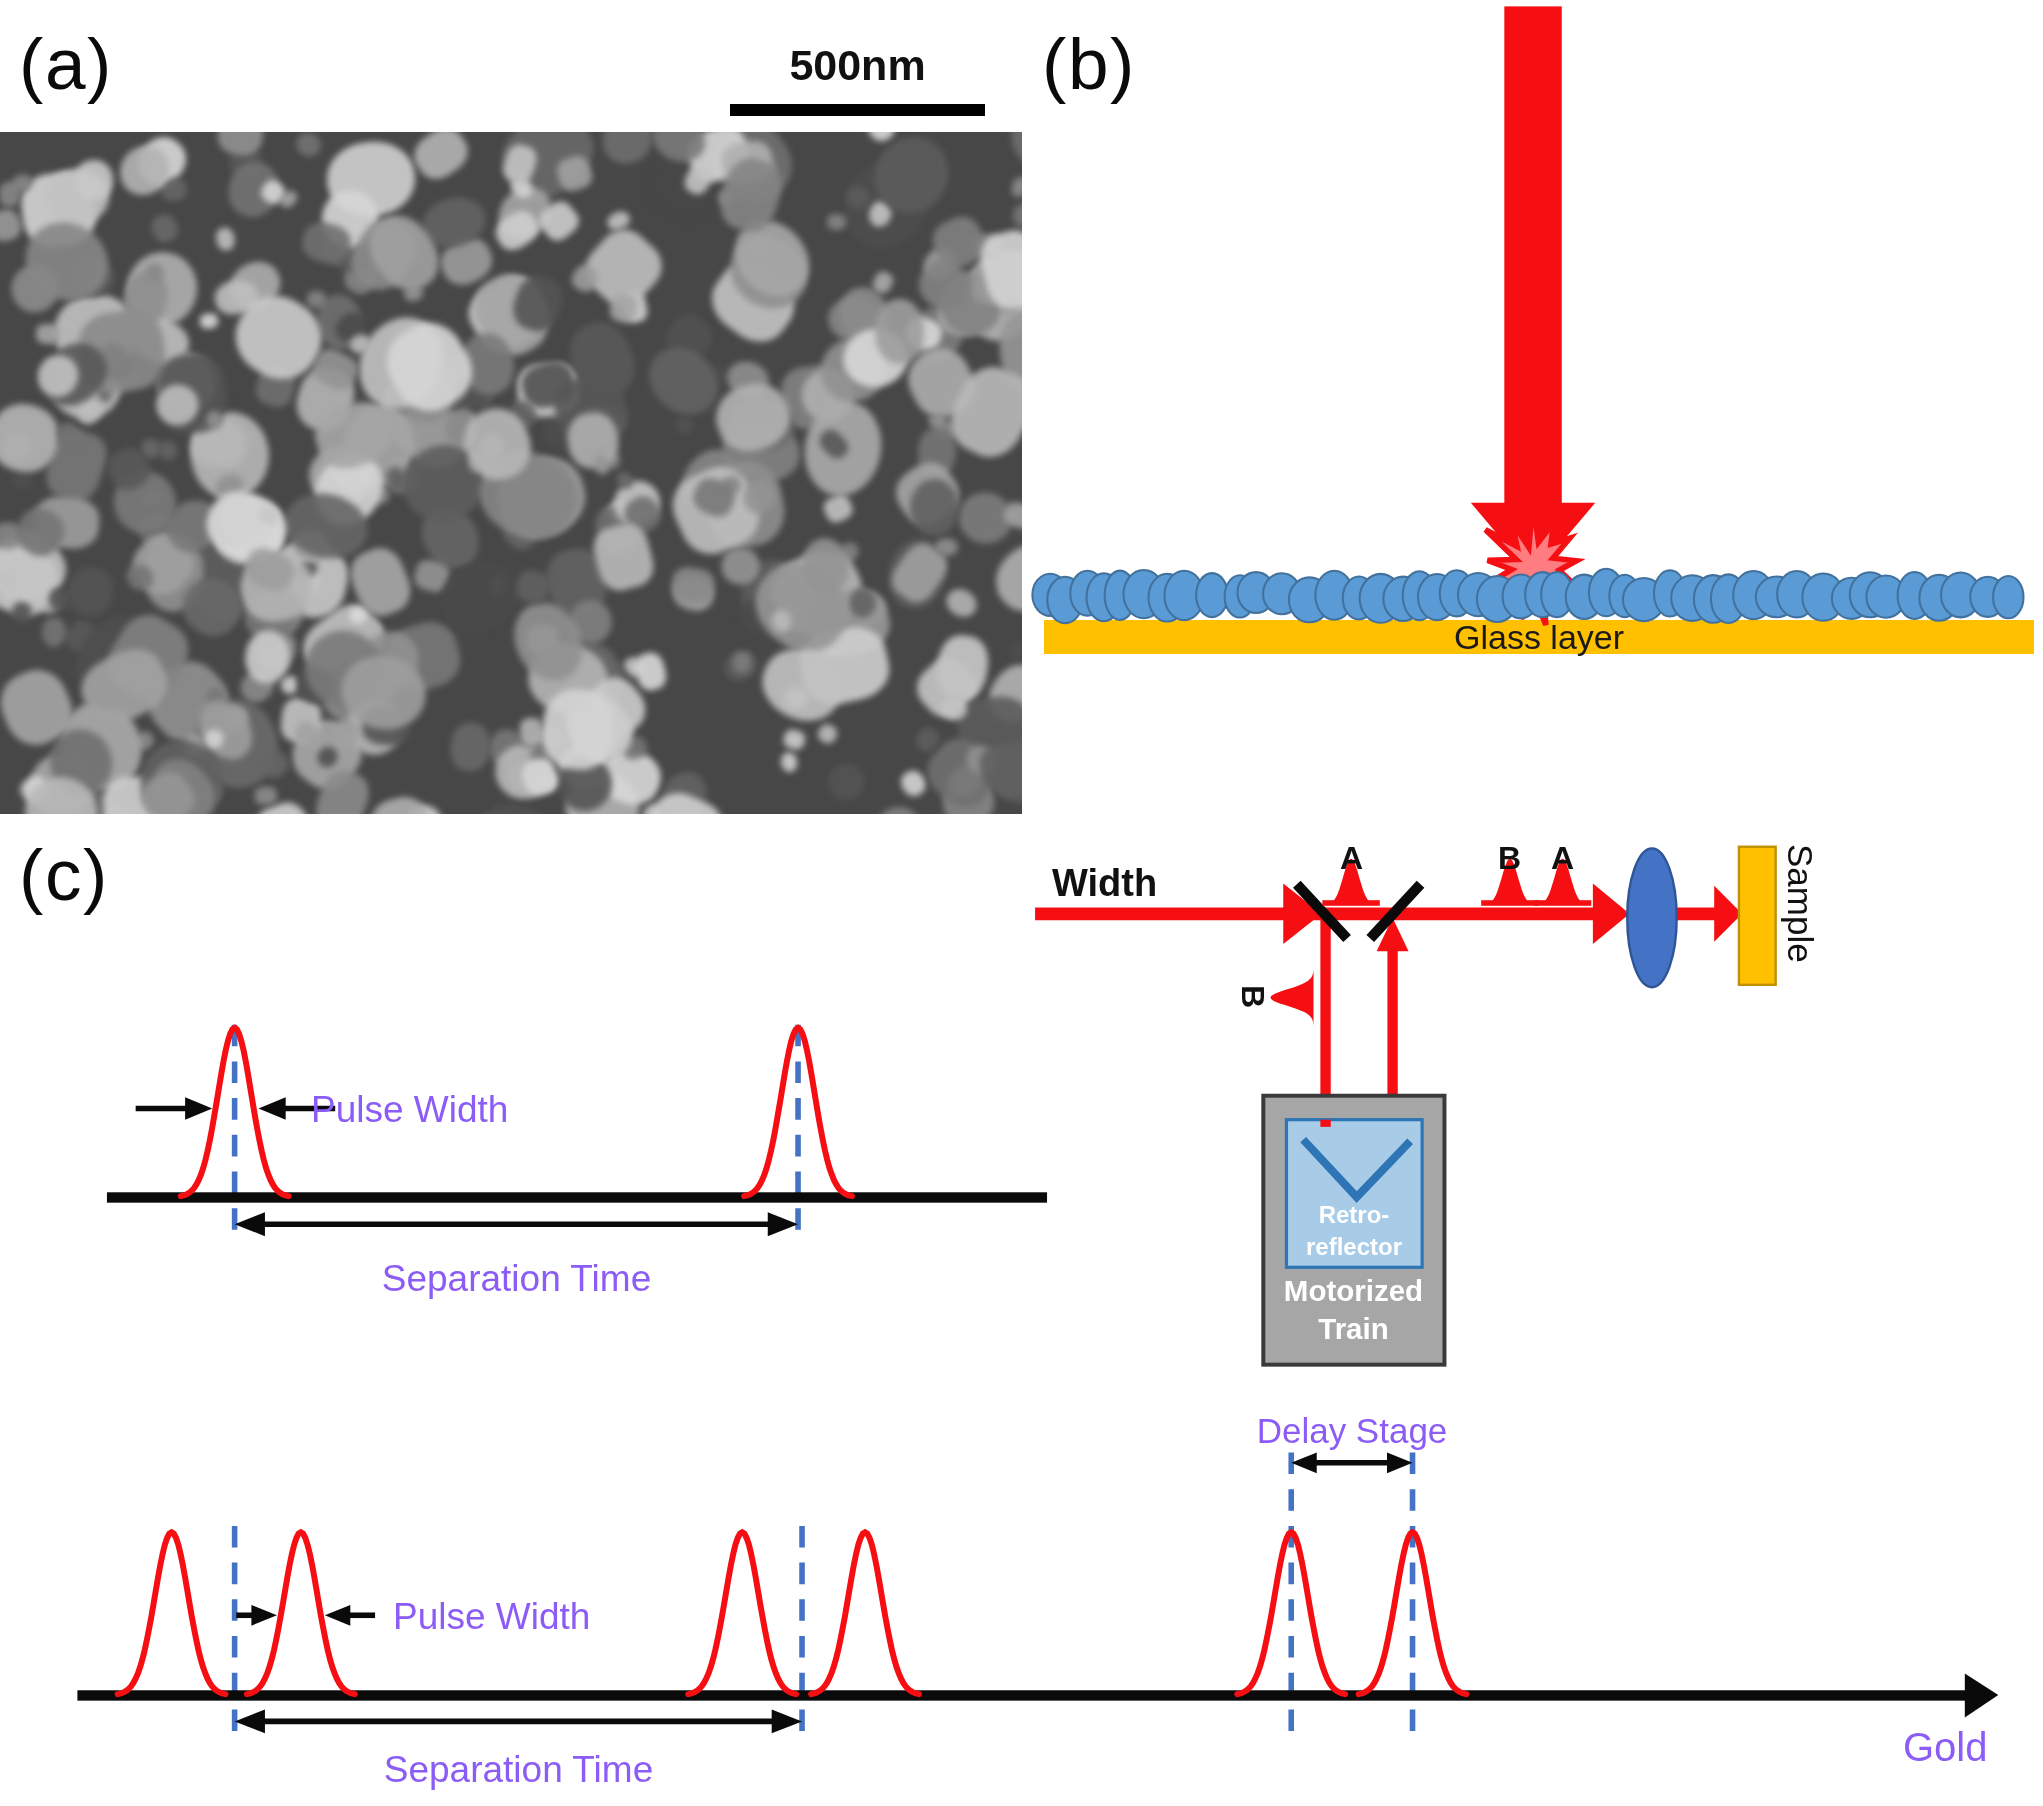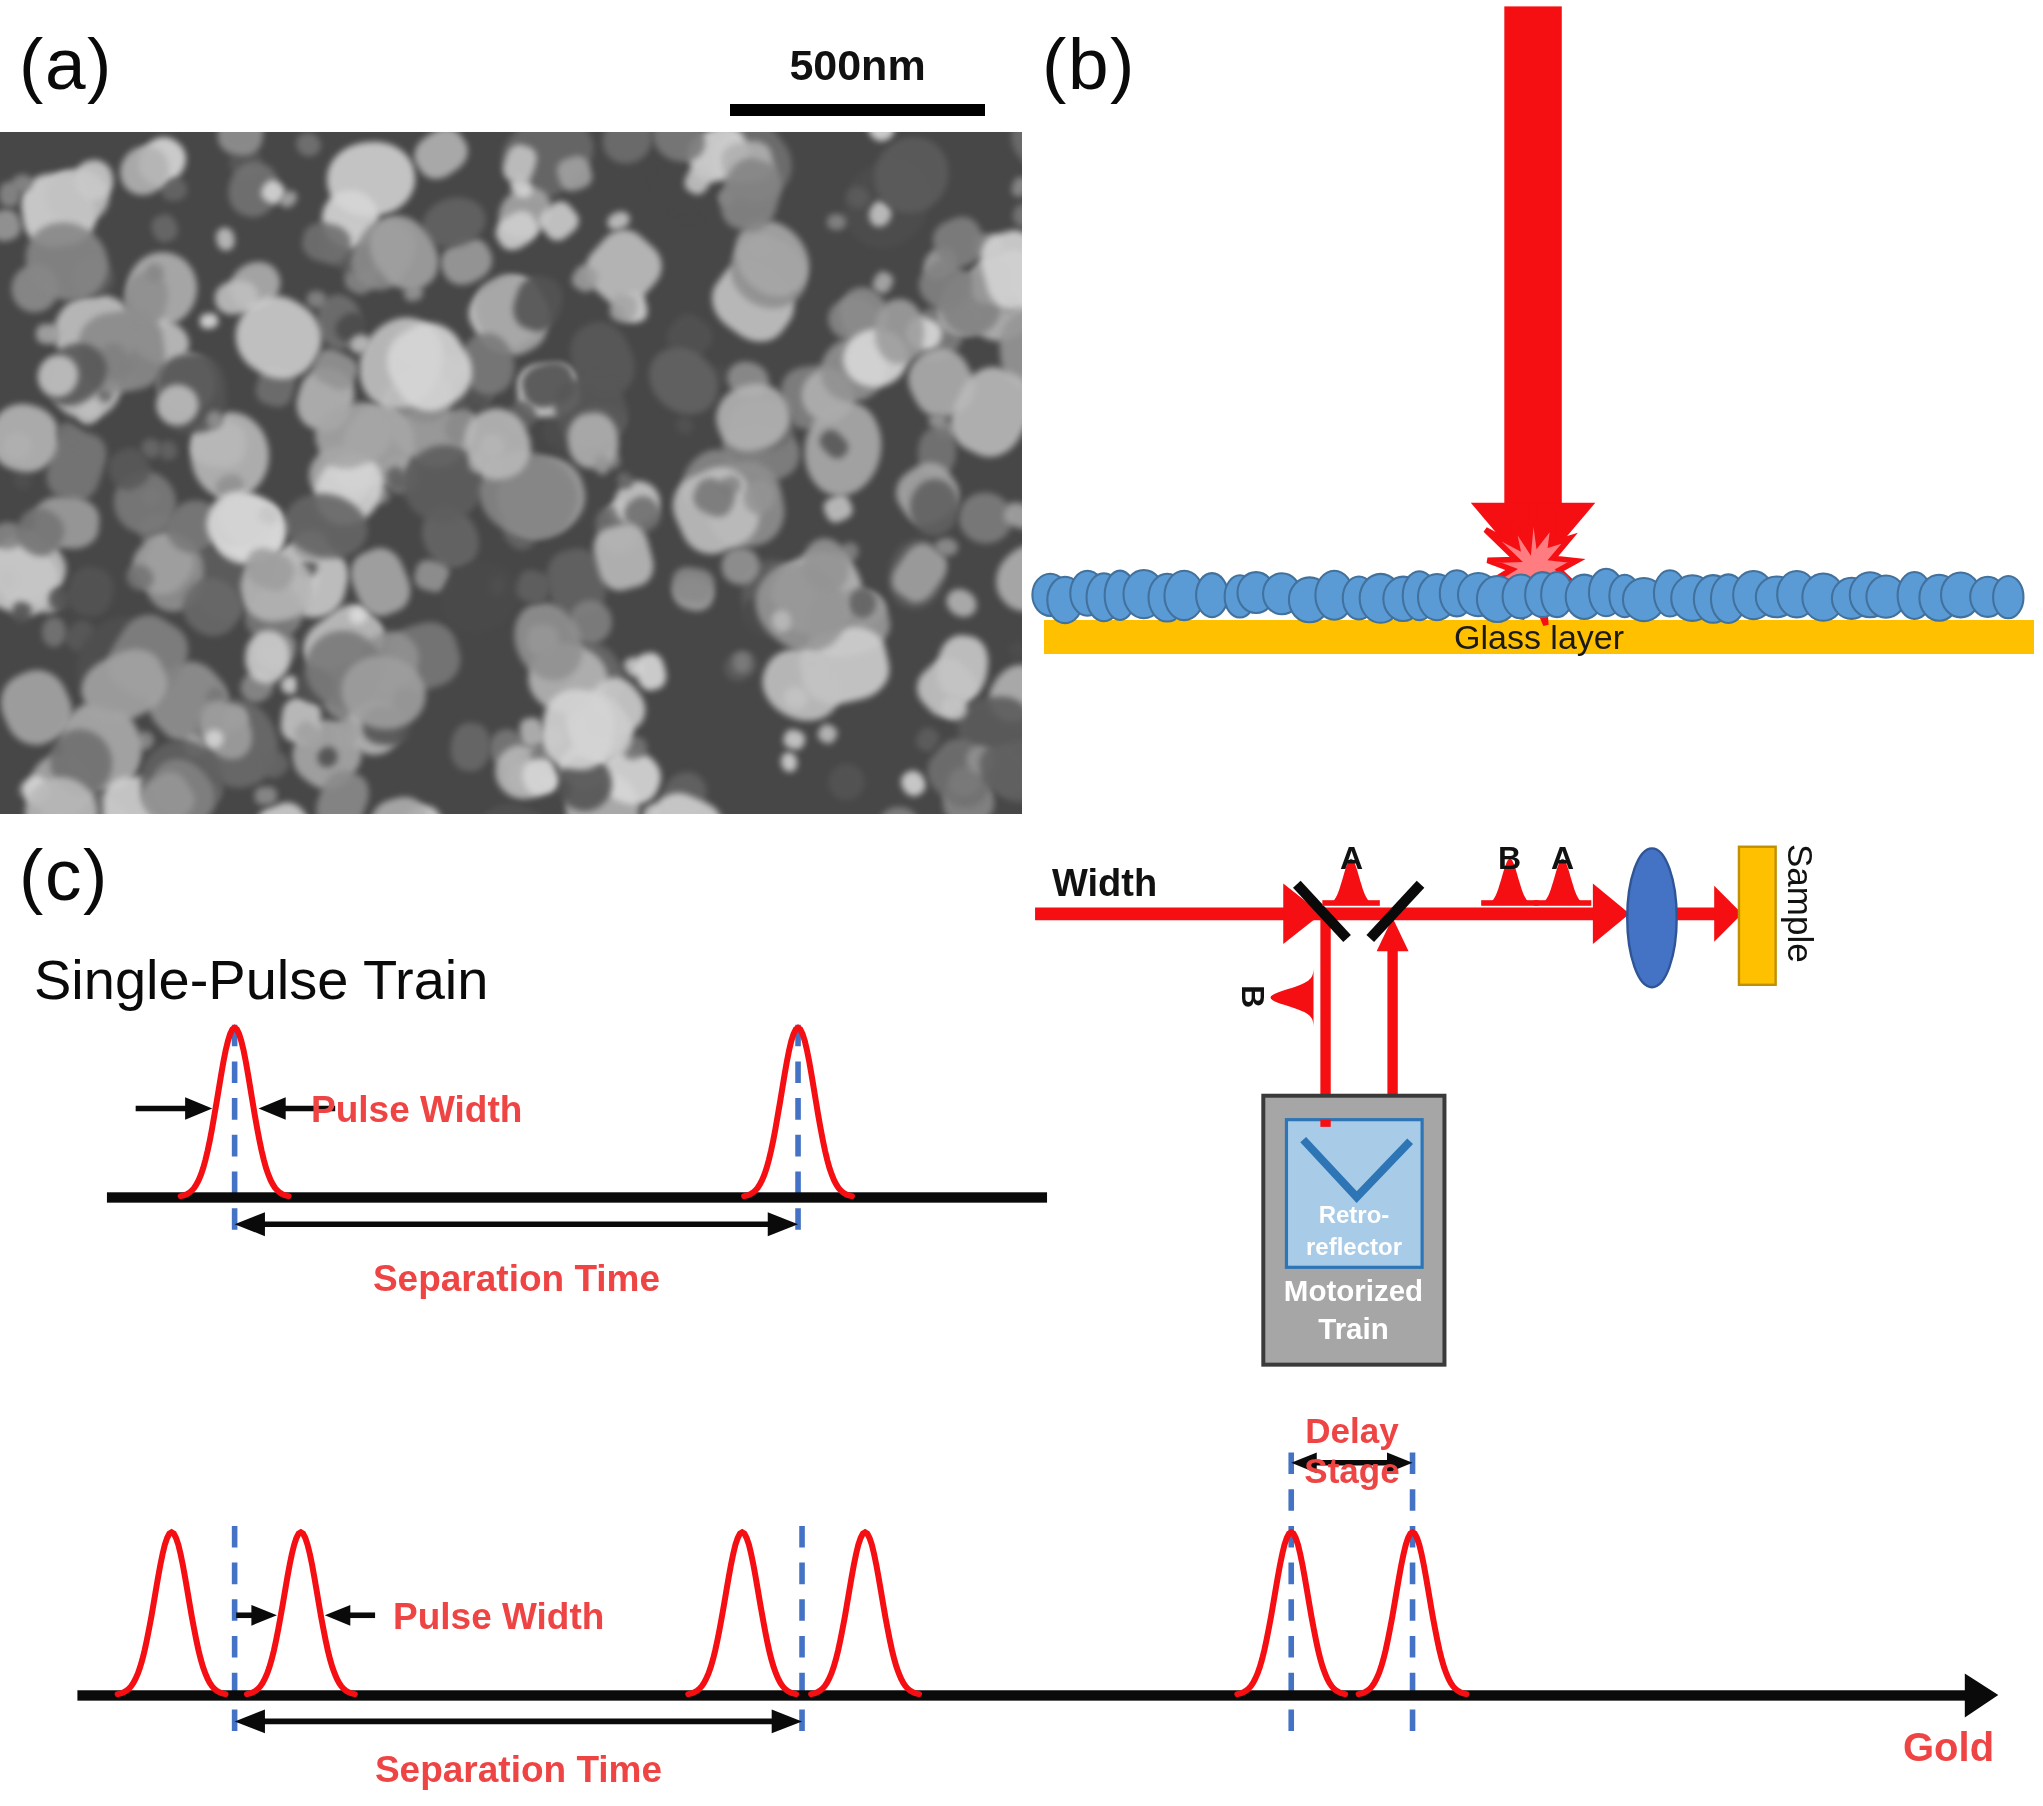--- a/index.html
+++ b/index.html
@@ -15,21 +15,21 @@
   .gold-band{background:var(--gold);}
   .glass-block{background:var(--glass);}
   .gold-label{font-size:34px;color:#1a1a1a;}
   .glass-label{font-size:46px;color:#fff;}
   .laser-label{font-size:38px;font-weight:700;}
   .pulse-letter{font-size:32px;font-weight:700;text-align:center;width:51px;}
   .sample-label{writing-mode:vertical-rl;font-size:35px;display:flex;align-items:center;}
   .retro-label{width:136px;text-align:center;color:#fff;font-weight:700;font-size:24px;line-height:32px;}
   .stage-label{width:181px;text-align:center;color:#fff;font-weight:700;font-size:29.5px;line-height:38px;}
   .train-title{font-size:56px;color:#0a0a0a;}
-  .anno{font-size:37px;color:#ef4444;font-weight:bold;}
+  .anno{font-size:37px;color:#8b5cf6;}
   .anno-c{text-align:center;}
   svg{position:absolute;left:0;top:0;}
   .red-f{fill:var(--red);}
   .red-s{stroke:var(--red);fill:none;}
   .blk-s{stroke:#0a0a0a;}
   .dash{stroke:var(--accent);stroke-width:7;stroke-dasharray:27 19;fill:none;}
 </style>
 </head>
 <body>
 
@@ -574,21 +574,20 @@
   <div class="abs retro-label" style="left:1286px;top:1199px;">
     <span style="display:block">Retro-</span>
     <span style="display:block">reflector</span>
   </div>
   <div class="abs stage-label" style="left:1263px;top:1272px;">
     <span style="display:block">Motorized</span>
     <span style="display:block">Train</span>
   </div>
 
   <div class="abs panel-label" style="left:19px;top:833px;">(c)</div>
-  <div class="abs train-title" style="left:34px;top:947px;">Single-Pulse Train</div>
   <div class="abs anno" style="left:311px;top:1089px;">Pulse Width</div>
   <div class="abs anno anno-c" style="left:341px;top:1258px;width:351px;">Separation Time</div>
 
   <div class="abs anno" style="left:393px;top:1596px;">Pulse Width</div>
   <div class="abs anno anno-c" style="left:343px;top:1749px;width:351px;">Separation Time</div>
   <div class="abs anno anno-c" style="left:1256px;top:1411px;width:192px;font-size:35px;">Delay Stage</div>
   <div class="abs anno" style="left:1903px;top:1725px;font-size:40px;">Gold</div>
 </div>
 
 

